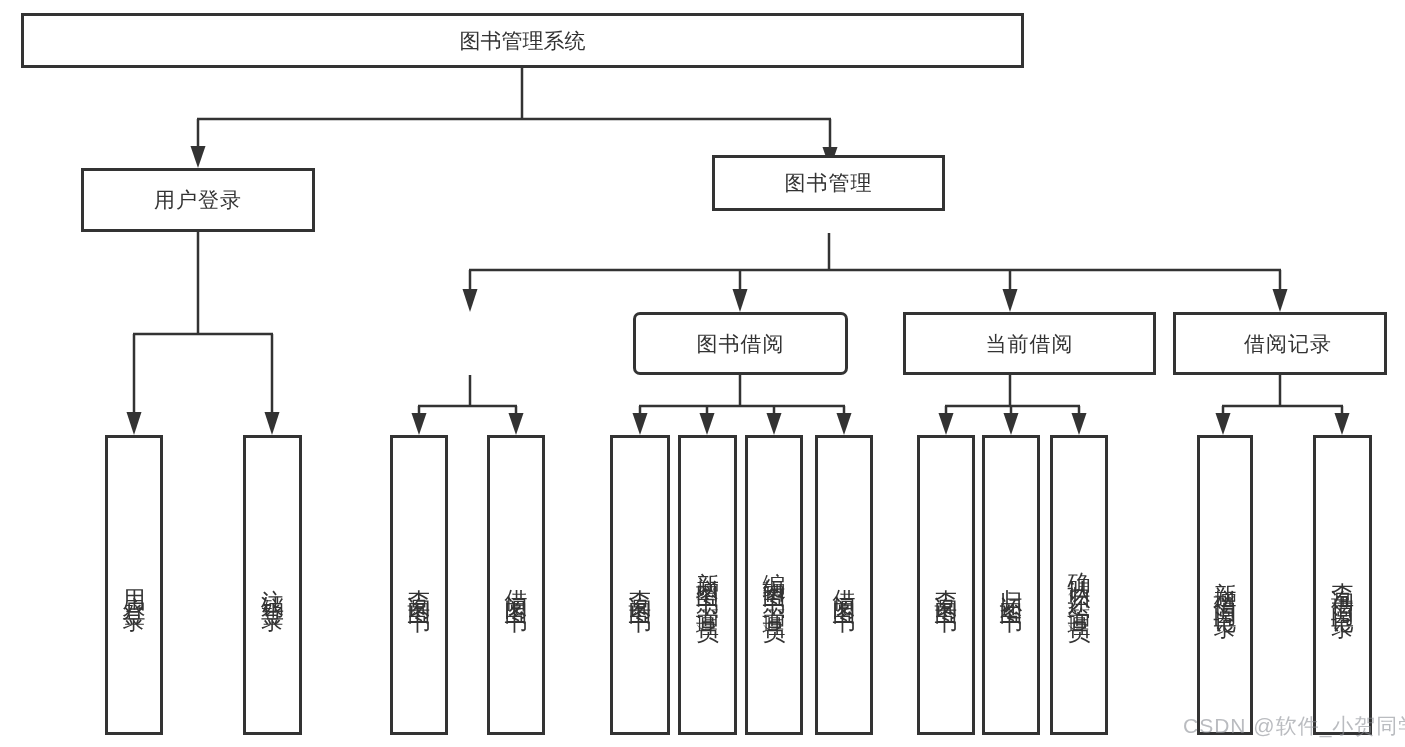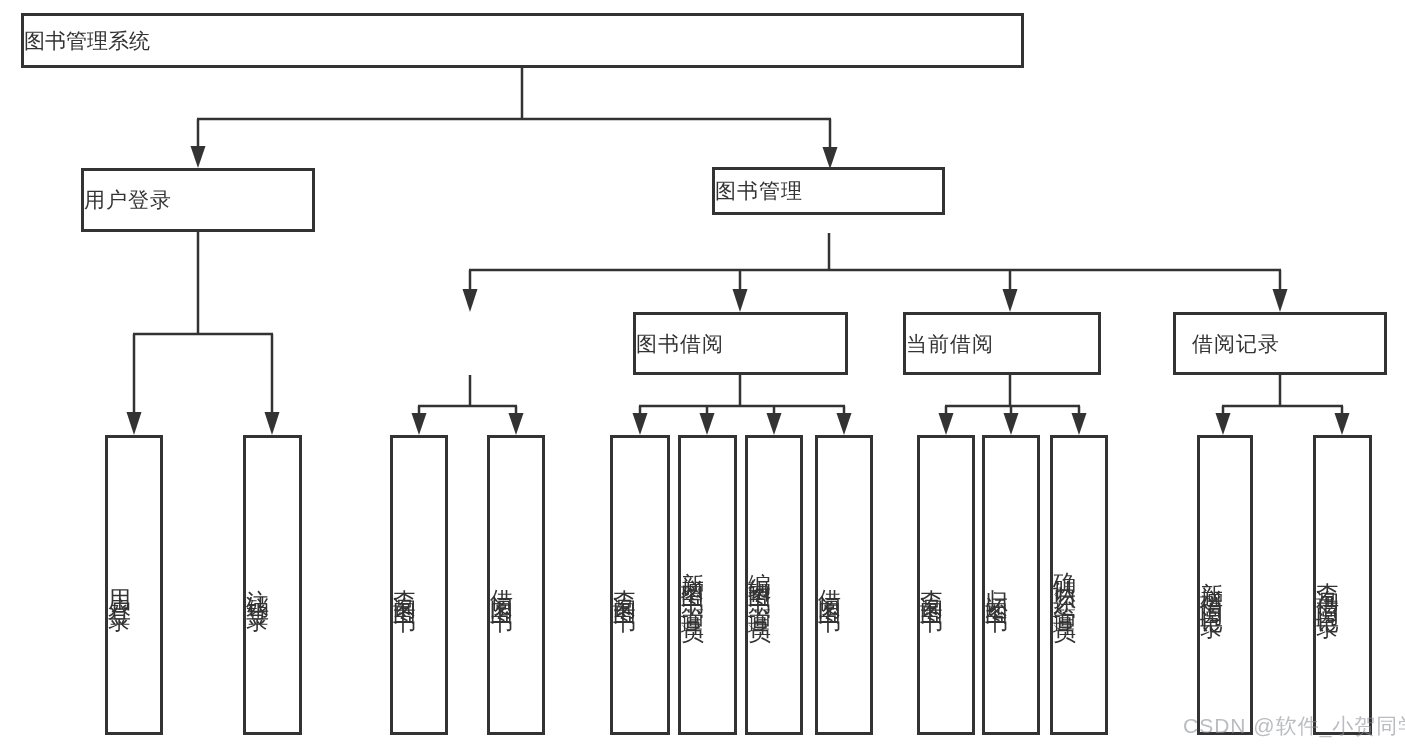--- a/index.html
+++ b/index.html
@@ -23,20 +23,21 @@
   }
   #connectors line { stroke: #333333; stroke-width: 2.5; }
   #connectors polygon { fill: #333333; }
   .node {
     position: absolute;
     box-sizing: border-box;
     border: 3px solid #333333;
     background: #ffffff;
     display: flex;
     align-items: center;
+    justify-content: center;
     color: #333333;
   }
   .node.hlabel { font-size: 21px; letter-spacing: 1px; }
   .node.root  { font-size: 21px; }
   .leaf-label {
     writing-mode: vertical-rl;
     text-orientation: mixed;
     font-size: 23px;
     letter-spacing: 7px;
     color: #333333;
@@ -120,28 +121,28 @@
     <polygon points="1334.5,413 1349.5,413 1342,435"></polygon>
   </svg>
 
   <div class="node root" style="left:21px; top:13px; width:1003px; height:55px;">
     <span>图书管理系统</span>
   </div>
 
   <div class="node hlabel" style="left:81px; top:168px; width:234px; height:64px;">
     <span>用户登录</span>
   </div>
-  <div class="node hlabel" style="left:712px; top:167px; width:233px; height:48px;">
+  <div class="node hlabel" style="left:712px; top:155px; width:233px; height:56px;">
     <span>图书管理</span>
   </div>
 
-  <div class="node hlabel" style="left:633px; top:312px; width:215px; height:63px;">
+  <div class="node hlabel" style="left:633px; top:312px; width:215px; height:63px;border-radius:7px;">
     <span>图书借阅</span>
   </div>
-  <div class="node hlabel" style="left:903px; top:312px; width:198px; height:63px;">
+  <div class="node hlabel" style="left:903px; top:312px; width:253px; height:63px;">
     <span>当前借阅</span>
   </div>
   <div class="node hlabel" style="left:1173px; top:312px; width:214px; height:63px;padding-left:16px;">
     <span>借阅记录</span>
   </div>
 
   <div class="node" style="left:105px; top:435px; width:58px; height:300px;">
     <span class="leaf-label">用户登录</span>
   </div>
   <div class="node" style="left:243px; top:435px; width:59px; height:300px;">

